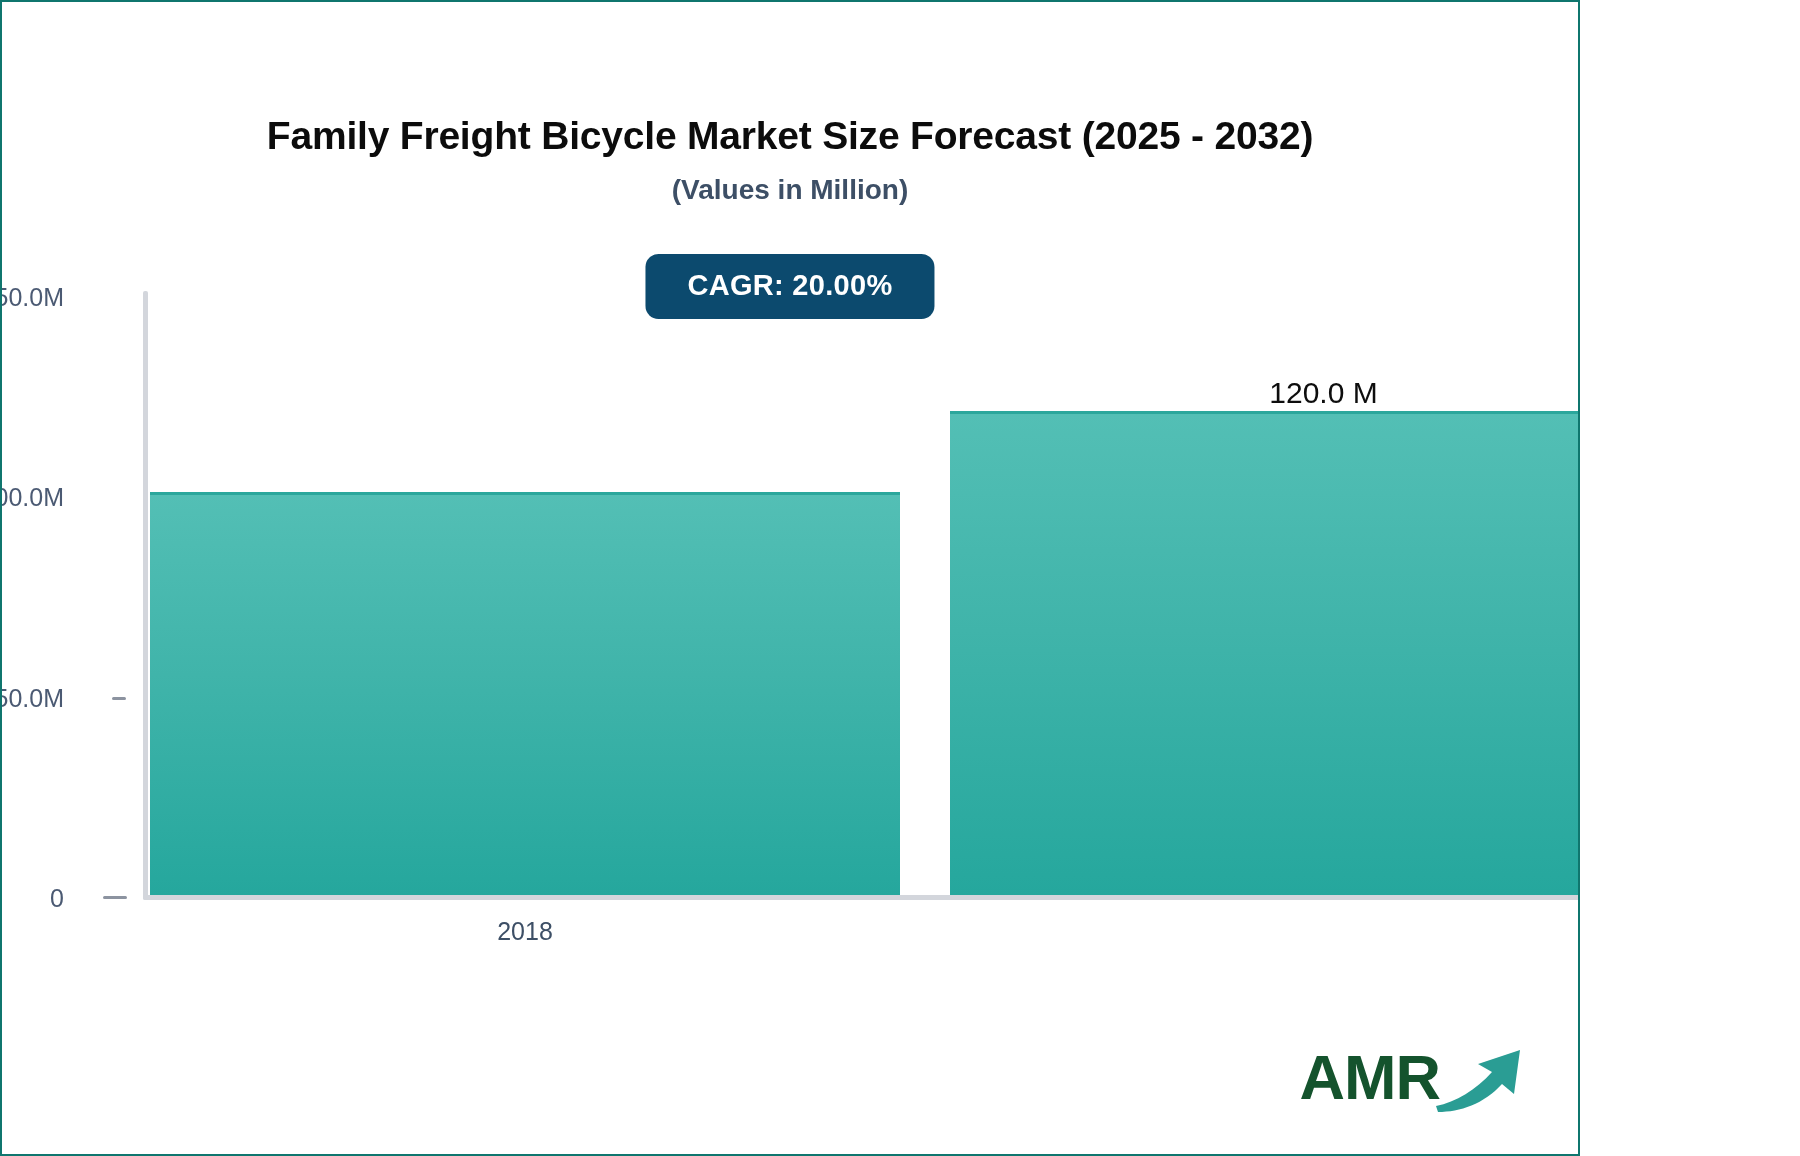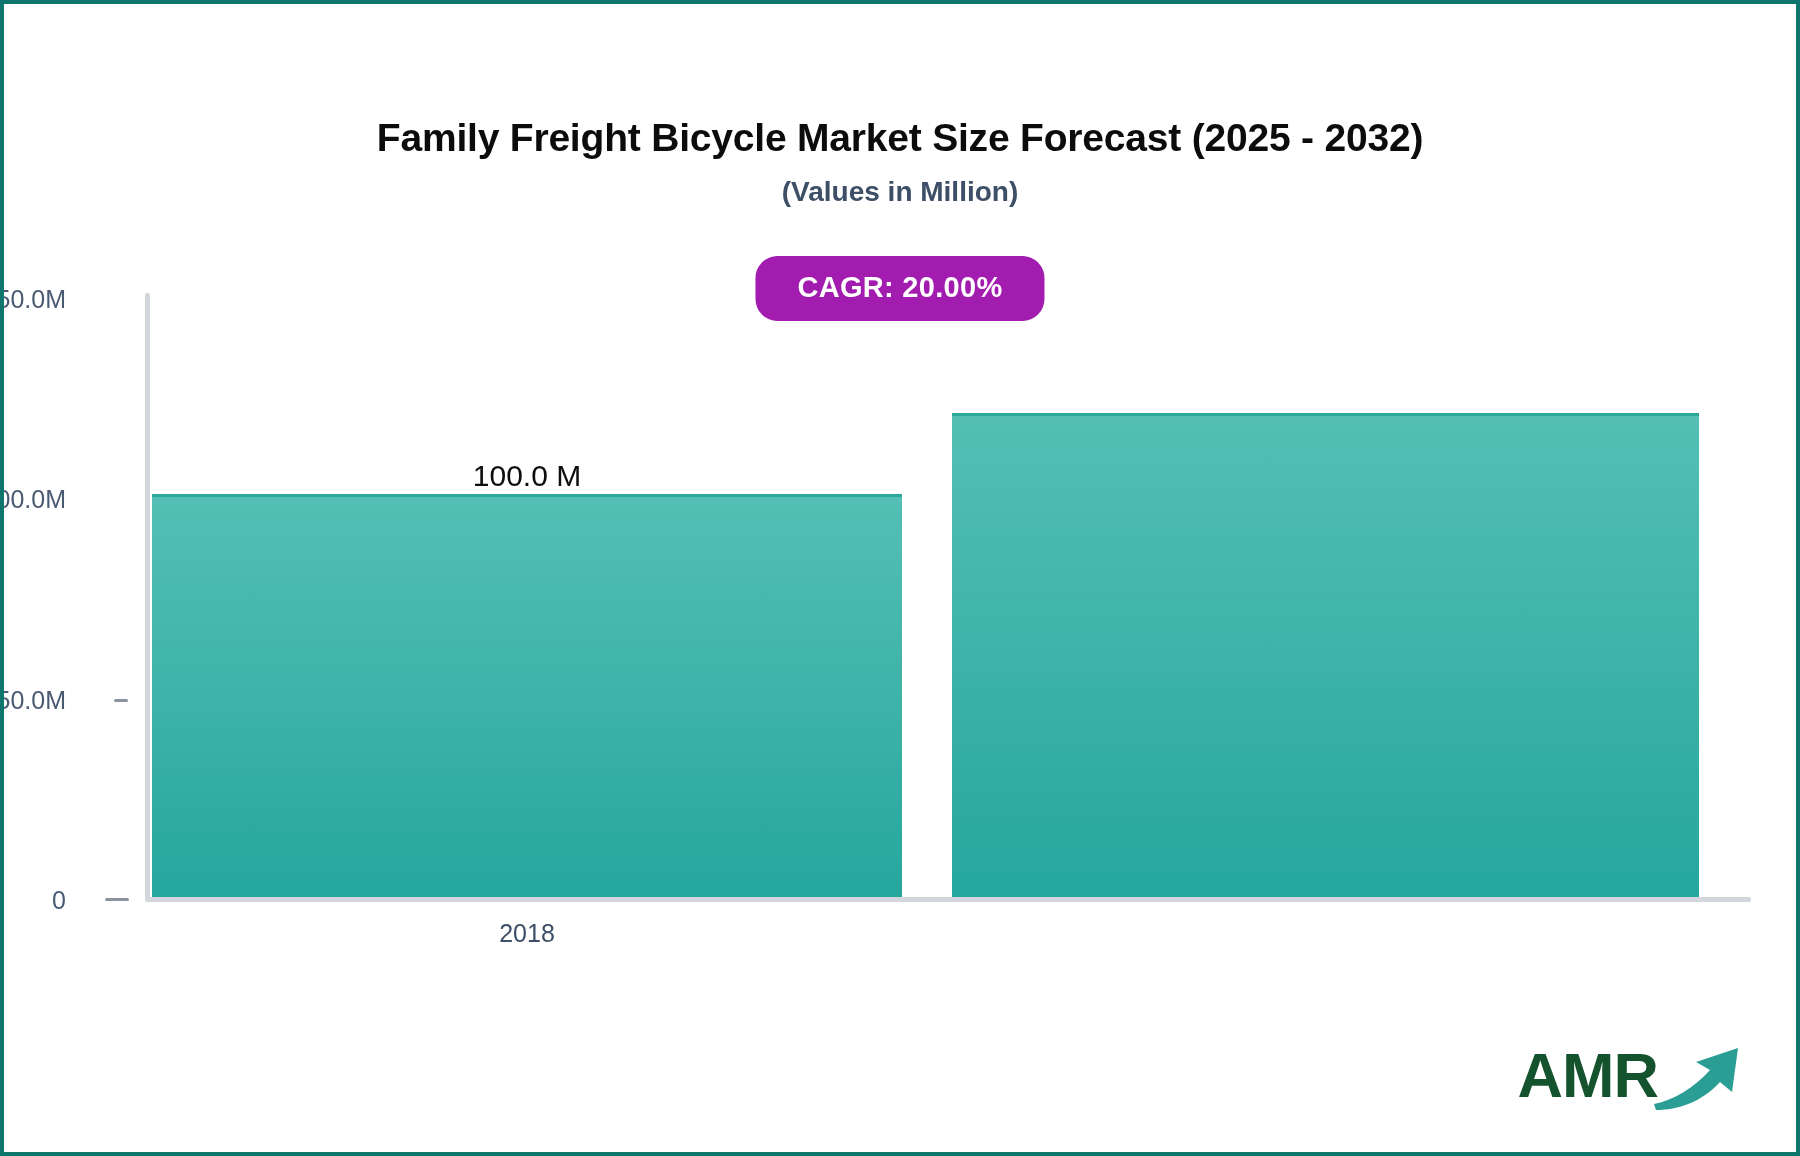--- a/index.html
+++ b/index.html
@@ -5,24 +5,24 @@
   html, body {
     margin: 0;
     padding: 0;
     background: #ffffff;
   }
   body {
     font-family: "Liberation Sans", sans-serif;
   }
   #canvas {
     position: relative;
-    width: 1800px;
+    width: 1580px;
     height: 1156px;
     background: #ffffff;
-    border: 4px solid #0f766e;
+    border: 2px solid #0f766e;
     box-sizing: border-box;
     overflow: hidden;
   }
 
   
   #chart-title {
     position: absolute;
     left: 0;
     right: 0;
     top: 112px;
@@ -45,26 +45,26 @@
     color: #3d4f66;
     white-space: nowrap;
   }
 
   
   #cagr-badge {
     position: absolute;
     left: 50%;
     transform: translateX(-50%);
     top: 252px;
-    background: #a21caf;
+    background: #0c4a6e;
     color: #ffffff;
     font-size: 29px;
     font-weight: bold;
     padding: 15px 42px 17px 42px;
-    border-radius: 22px;
+    border-radius: 13px;
     white-space: nowrap;
     letter-spacing: 0.3px;
   }
 
   
   #plot {
     position: absolute;
     left: 0;
     top: 0;
     width: 1800px;
@@ -173,22 +173,22 @@
 
     <div class="ytick-label" style="top:882px;">0</div>
 
     <div class="ytick-mark" style="left:110px; top:695px; width:14px;"></div>
     <div class="ytick-mark" style="left:101px; top:894px; width:24px;"></div>
 
     <div class="bar" style="left:148px; top:490px; width:750px; height:403px;"></div>
 
     <div class="bar" style="left:948px; top:409px; width:747px; height:484px;"></div>
 
-    <div class="bar-value" style="left:148px; top:455px; width:750px;">100.0 M</div>
-
+
+    <div class="bar-value" style="left:948px; top:374px; width:747px;">120.0 M</div>
 
     <div class="xtick-label" style="left:148px; width:750px;">2018</div>
 
 
   </div>
 
   <div id="amr-logo">
     <span id="amr-logo-text">AMR</span>
     <span id="amr-logo-arrow">
       <svg width="92" height="66" viewBox="0 0 92 66" xmlns="http://www.w3.org/2000/svg">

